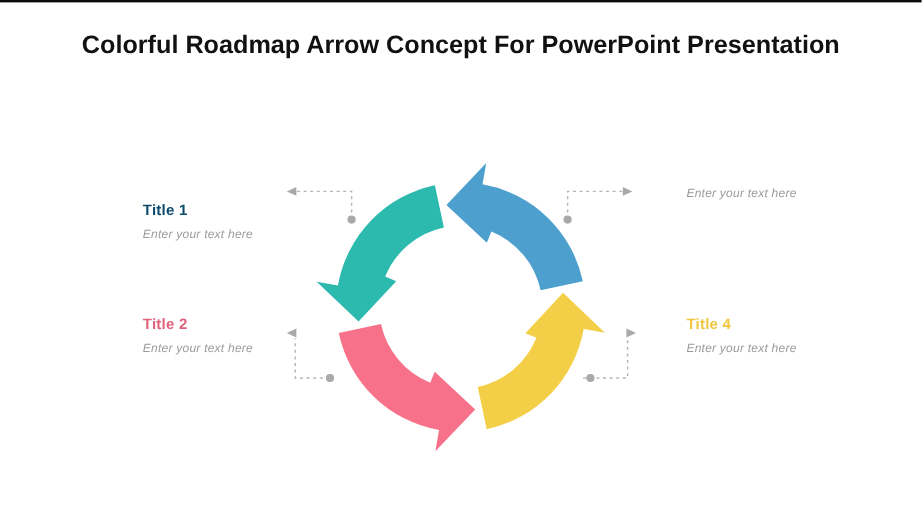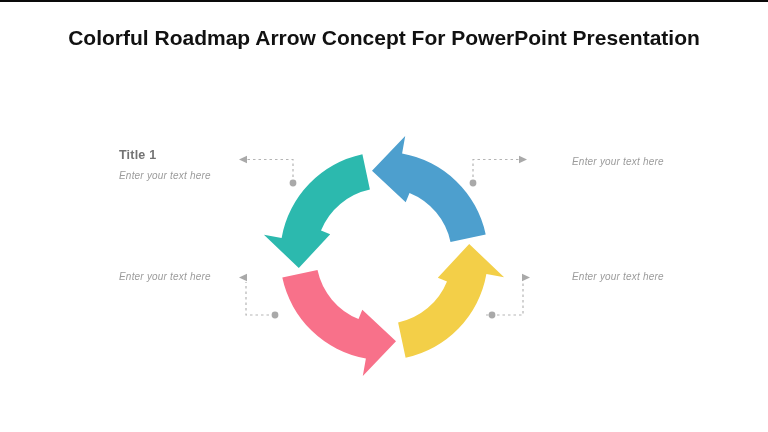--- a/index.html
+++ b/index.html
@@ -57,24 +57,26 @@
     </g>
     <g>
       <polyline points="486,315 523,315 523,282"></polyline>
       <polygon points="530,277.5 522,273.8 522,281.2" stroke="none" fill="#a9a9a9"></polygon>
       <circle cx="492" cy="315" r="3.4" stroke="none" fill="#a9a9a9"></circle>
     </g>
   </g>
 </svg>
 
 <div class="label-group pos-1">
-  <h3 style="color: #737373;">Title 1</h3>
+  <h3 style="color: #0c4a6e; margin-top: 20px;">Title 1</h3>
   <p>Enter your text here</p>
 </div>
 <div class="label-group pos-2">
+  <h3 style="color: rgb(224, 99, 122);">Title 2</h3>
   <p>Enter your text here</p>
 </div>
 <div class="label-group pos-3">
   <p>Enter your text here</p>
 </div>
 <div class="label-group pos-4">
+  <h3 style="color: rgb(239, 199, 62);">Title 4</h3>
   <p>Enter your text here</p>
 </div>
 
 </body></html>

